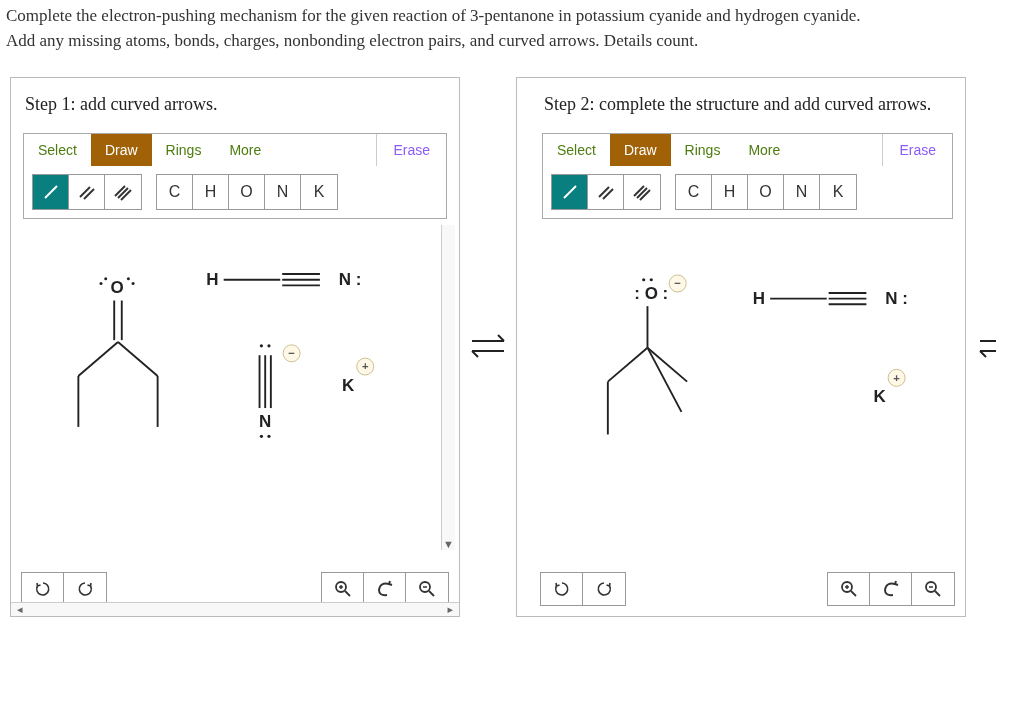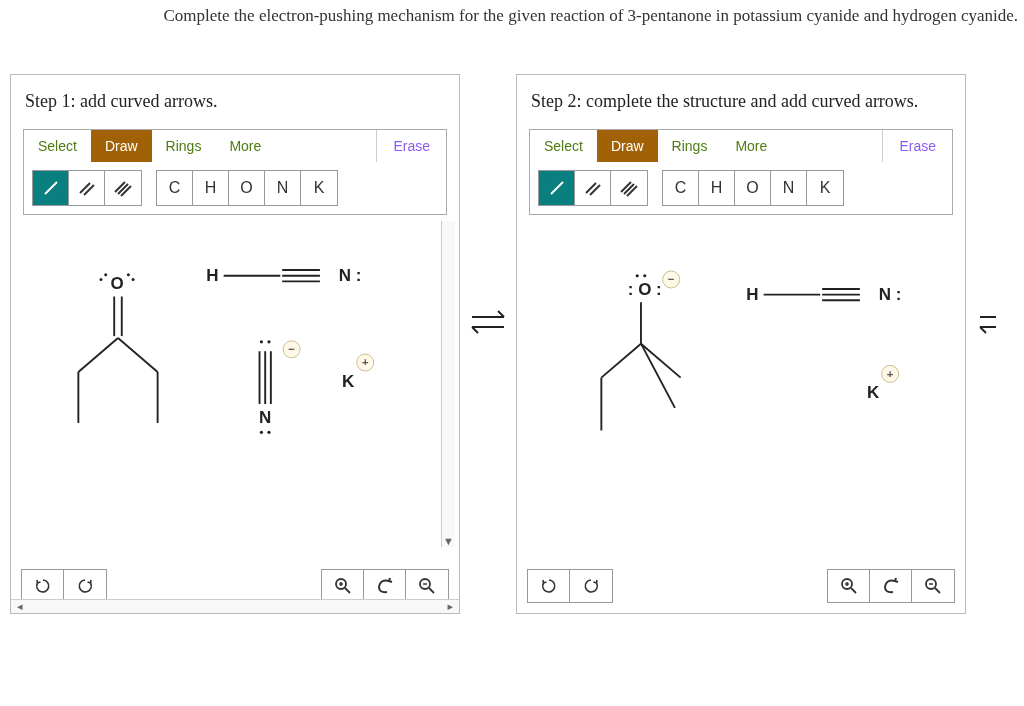--- a/index.html
+++ b/index.html
@@ -8,41 +8,40 @@
     font-size: 17px;
     color: #333;
     background: #fff;
     width: 1024px;
     height: 706px;
     overflow: hidden;
   }
   .instructions {
     padding: 4px 6px 6px 6px;
     line-height: 1.45;
-    text-align: right;
   }
   .panels-row {
     display: flex;
     align-items: flex-start;
     gap: 0;
     padding: 18px 0 0 0;
   }
   .panel {
     border: 1px solid #bbb;
     width: 450px;
     height: 540px;
     margin-left: 10px;
     display: flex;
     flex-direction: column;
     position: relative;
     background: #fff;
-    margin-top: 21px;
   }
   .panel.right {
     margin-left: 0;
+    padding-left: 13px;
   }
   .step-title {
     padding: 14px 14px 10px 14px;
     font-family: Georgia, serif;
     font-size: 18px;
     color: #222;
     line-height: 1.35;
   }
   .toolbar-block {
     border: 1px solid #aaa;
@@ -203,20 +202,21 @@
     font-size: 12px;
     fill: #555;
     font-weight: bold;
   }
 </style>
 </head>
 <body>
 
 <div class="instructions">
   <div>Complete the electron-pushing mechanism for the given reaction of 3-pentanone in potassium cyanide and hydrogen cyanide.</div>
+  <div>Add any missing atoms, bonds, charges, nonbonding electron pairs, and curved arrows. Details count.</div>
 </div>
 
 <div class="panels-row">
 
   <div class="panel">
     <div class="step-title">Step 1: add curved arrows.</div>
 
     <div class="toolbar-block">
       <div class="tabs-row">
         <div class="tab">Select</div>

